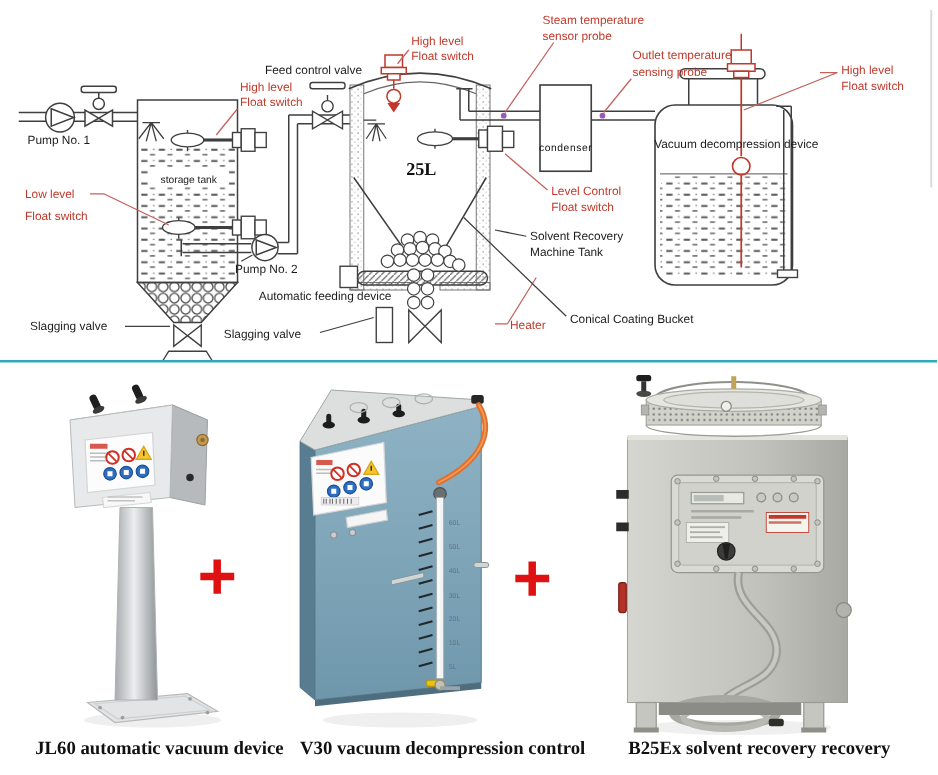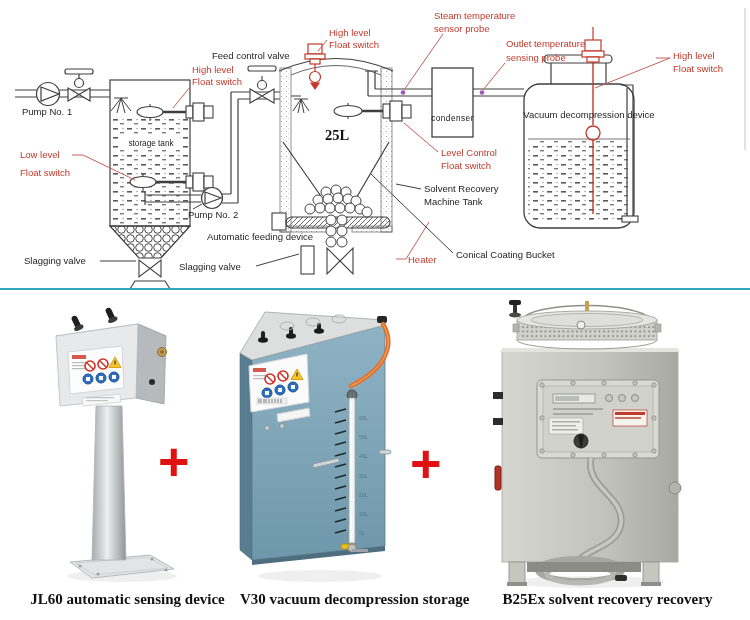--- a/index.html
+++ b/index.html
@@ -473,17 +473,17 @@
   <rect x="42" y="264" width="114" height="10" fill="#8c8c86"></rect>
   <rect x="24" y="264" width="16" height="22" fill="#c6c6c1" stroke="#9a9a94"></rect>
   <rect x="158" y="264" width="16" height="22" fill="#c6c6c1" stroke="#9a9a94"></rect>
   <rect x="22" y="284" width="20" height="4" fill="#8f8f89"></rect>
       <rect x="156" y="284" width="20" height="4" fill="#8f8f89"></rect>
 </svg>
 
 <div class="plus" style="left:158px;top:434px;">+</div>
 <div class="plus" style="left:410px;top:436px;">+</div>
 
-<div class="caption" style="left:15px;width:225px;">JL60 automatic sensing device</div>
-<div class="caption" style="left:240px;width:225px;">V30 vacuum decompression storage</div>
+<div class="caption" style="left:15px;width:225px;">JL60 automatic vacuum device</div>
+<div class="caption" style="left:240px;width:225px;">V30 vacuum decompression control</div>
 <div class="caption" style="left:495px;width:225px;">B25Ex solvent recovery recovery</div>
 
 </div>
 
 </body></html>

